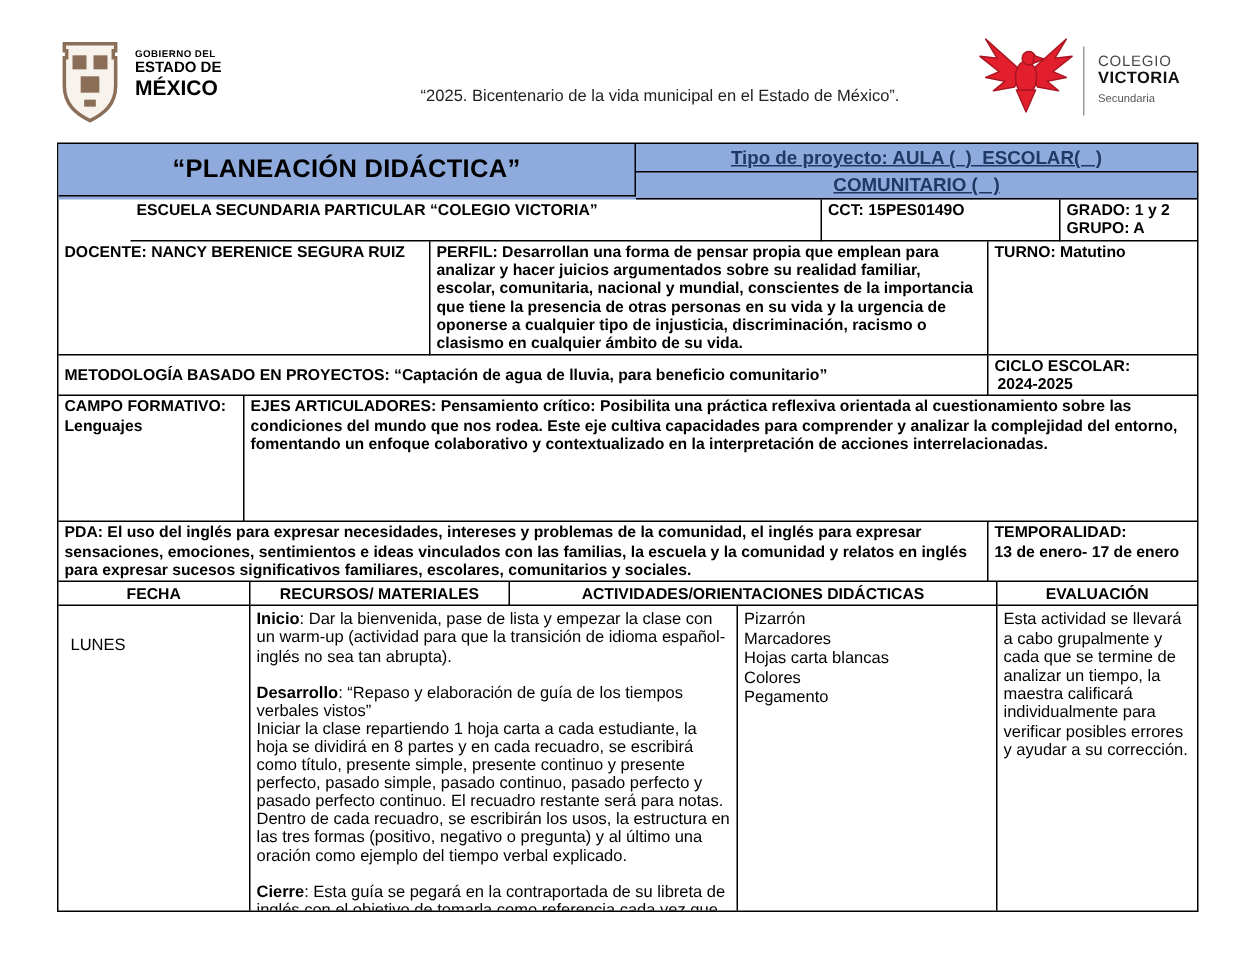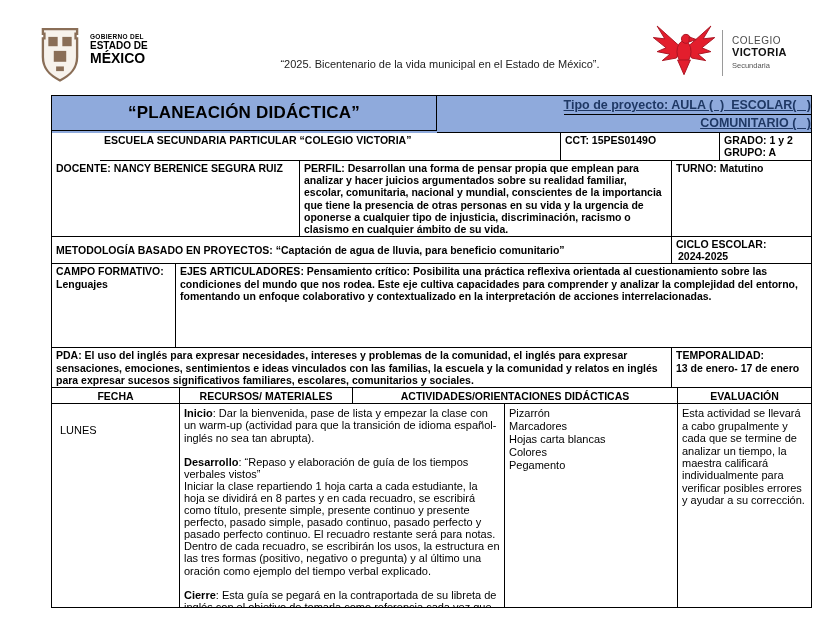--- a/index.html
+++ b/index.html
@@ -15,23 +15,23 @@
   .gob-l2{font-size:10px;font-weight:bold;}
   .gob-l3{font-size:14px;font-weight:bold;}
   .quote{position:absolute;left:60px;top:58px;width:760px;text-align:center;font-size:11px;color:#222;}
   .cv-logo{position:absolute;left:652px;top:22px;display:flex;align-items:center;}
   .cv-divider{width:1px;height:46px;background:#9a9a9a;margin:0 9px 0 6px;}
   .cv-text{line-height:1.08;}
   .cv-l1{font-size:10px;color:#4a4a4a;letter-spacing:.5px;}
   .cv-l2{font-size:11px;font-weight:bold;color:#111;letter-spacing:.3px;}
   .cv-l3{font-size:7.5px;color:#555;margin-top:3px;}
   
-  .tbl{position:absolute;left:51px;top:95px;width:761px;border:1px solid #000;font-size:10.5px;line-height:1.16;box-sizing:border-box;}
+  .tbl{position:absolute;left:38px;top:95px;width:761px;border:1px solid #000;font-size:10.5px;line-height:1.16;box-sizing:border-box;}
   .tr{display:flex;}
-  .td{border-right:1px solid #000;border-bottom:1px solid #000;padding:1px 4px;box-sizing:border-box;overflow:hidden;align-items:flex-end;}
+  .td{border-right:1px solid #000;border-bottom:1px solid #000;padding:1px 4px;box-sizing:border-box;overflow:hidden;}
   .td.last{border-right:none;}
   .tr.lastrow .td{border-bottom:none;}
   .b{font-weight:bold;}
   
   .hdr{background:#8faadc;}
   .title-cell{width:385px;height:35px;display:flex;align-items:center;justify-content:center;
     font-size:17px;font-weight:bold;letter-spacing:.2px;padding:0;}
   .ptype-cell{flex:1;padding:0;display:flex;flex-direction:column;}
   .ptype-line{height:17px;display:flex;align-items:center;justify-content:center;
     color:#1f3864;font-weight:bold;font-size:12.5px;text-decoration:underline;}

